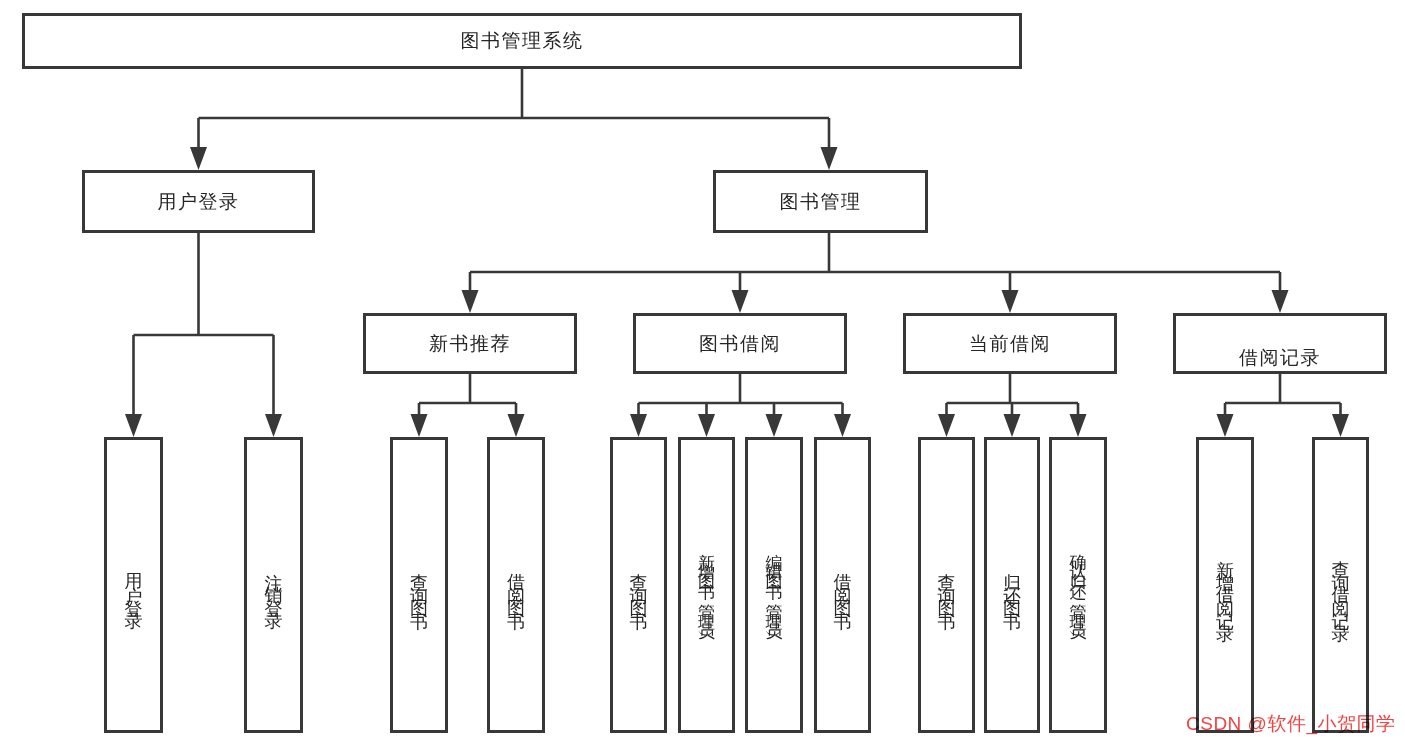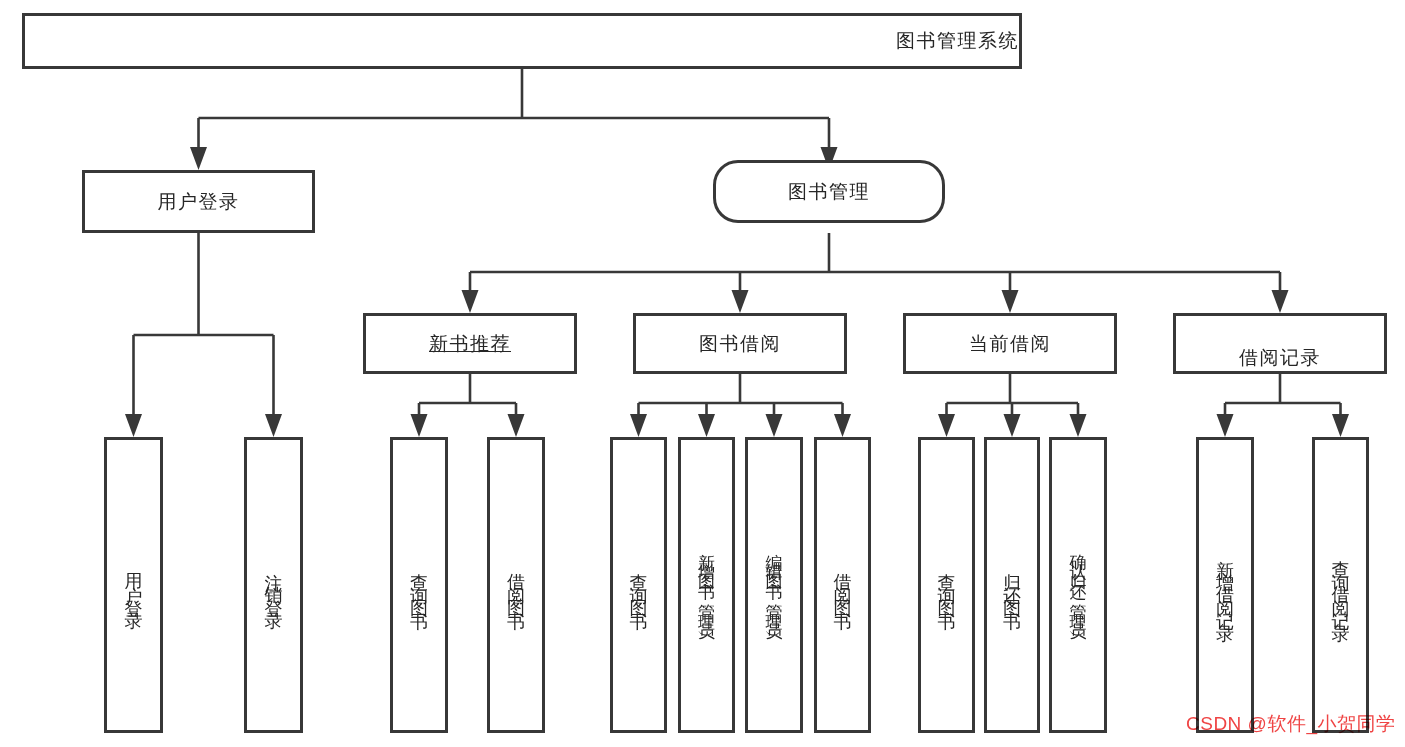--- a/index.html
+++ b/index.html
@@ -117,32 +117,32 @@
              M698 414 L715 414 L706.5 437 Z
              M765.5 414 L782.5 414 L774 437 Z
              M834 414 L851 414 L842.5 437 Z
              M938 414 L955 414 L946.5 437 Z
              M1003.5 414 L1020.5 414 L1012 437 Z
              M1069.5 414 L1086.5 414 L1078 437 Z
              M1216.5 414 L1233.5 414 L1225 437 Z
              M1332 414 L1349 414 L1340.5 437 Z"></path>
   </svg>
 
-  <div class="node h-node" style="left:22px; top:13px; width:1000px; height:56px;justify-content:flex-end;">
+  <div class="node h-node" style="left:22px; top:13px; width:1000px; height:56px;">
     <span>图书管理系统</span>
   </div>
 
   <div class="node h-node" style="left:82px; top:170px; width:233px; height:63px;">
     <span>用户登录</span>
   </div>
-  <div class="node h-node" style="left:713px; top:160px; width:232px; height:63px;border-radius:25px;">
+  <div class="node h-node" style="left:713px; top:170px; width:215px; height:63px;">
     <span>图书管理</span>
   </div>
 
-  <div class="node h-node" style="left:363px; top:313px; width:214px; height:61px;text-decoration:underline;">
+  <div class="node h-node" style="left:363px; top:313px; width:214px; height:61px;">
     <span>新书推荐</span>
   </div>
   <div class="node h-node" style="left:633px; top:313px; width:214px; height:61px;">
     <span>图书借阅</span>
   </div>
   <div class="node h-node" style="left:903px; top:313px; width:214px; height:61px;">
     <span>当前借阅</span>
   </div>
   <div class="node h-node" style="left:1173px; top:313px; width:214px; height:61px;align-items:flex-end;">
     <span>借阅记录</span>

